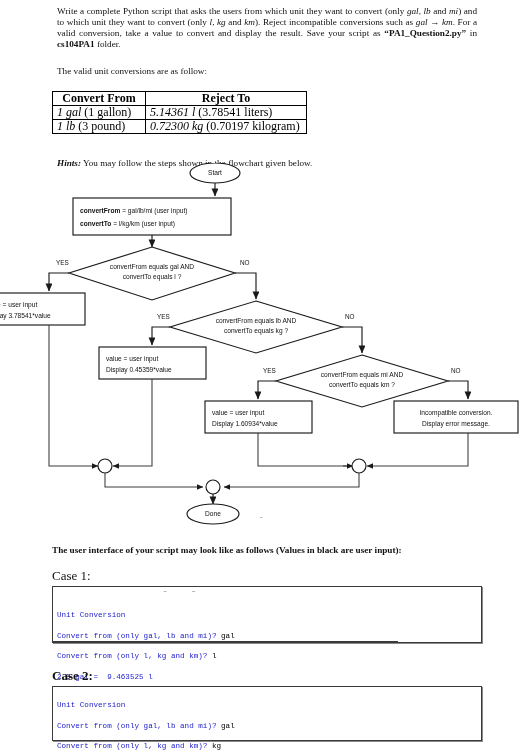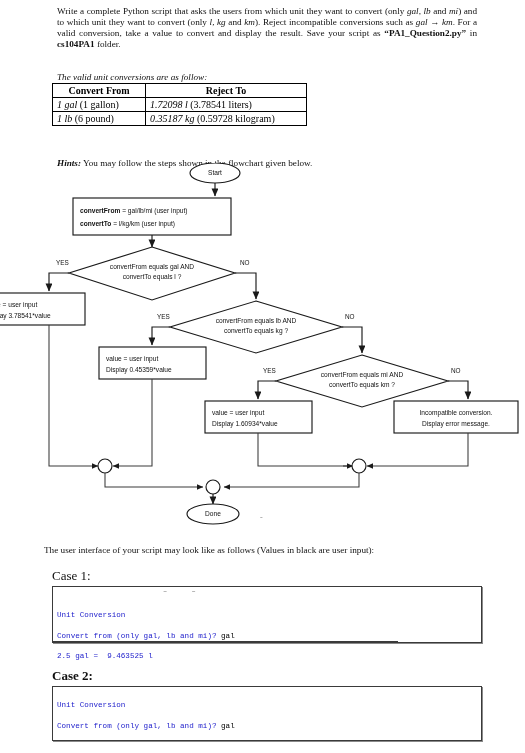--- a/index.html
+++ b/index.html
@@ -16,33 +16,33 @@
   
   .prose{
     position:absolute;
     font-family:"Liberation Serif", serif;
     font-size:9.2px;
     line-height:11.1px;
     text-align:justify;
     color:#111;
   }
   .intro{left:57px;top:6px;width:420px;}
-  .valid-line{left:57px;top:72px;width:420px;font-style:italic;}
+  .valid-line{left:57px;top:66px;width:420px;}
   .hints-line{left:57px;top:158px;width:420px;}
-  .ui-line{left:44px;top:545px;width:440px;}
+  .ui-line{left:52px;top:545px;width:440px;font-weight:bold;}
   .case-label{left:52px;font-size:13px;}
   b,.b{font-weight:bold;}
   i,.i{font-style:italic;}
 
   
   .conv-table{
-    position:absolute;left:52px;top:83px;
+    position:absolute;left:52px;top:91px;
     border-collapse:collapse;
     font-family:"Liberation Serif", serif;
-    font-size:10px;
+    font-size:12px;
   }
   .conv-table td,.conv-table th{
     border:1px solid #000;
     padding:1px 4px;
     line-height:11px;
     white-space:nowrap;
   }
   .conv-table th{font-weight:bold;text-align:center;}
   .conv-table td.c1{width:84px;}
   .conv-table td.c2{width:152px;}
@@ -95,25 +95,25 @@
   <table class="conv-table">
     <thead>
       <tr>
         <th class="c1">Convert From</th>
         <th class="c2">Reject To</th>
       </tr>
     </thead>
     <tbody>
       <tr>
         <td class="c1"><i>1 gal</i><span> (1 gallon)</span></td>
-        <td class="c2"><i>1.72098 l</i><span> (3.78541 liters)</span></td>
+        <td class="c2"><i>5.14361 l</i><span> (3.78541 liters)</span></td>
       </tr>
       <tr>
-        <td class="c1"><i>1 lb</i><span> (6 pound)</span></td>
-        <td class="c2"><i>0.35187 kg</i><span> (0.59728 kilogram)</span></td>
+        <td class="c1"><i>1 lb</i><span> (3 pound)</span></td>
+        <td class="c2"><i>0.72300 kg</i><span> (0.70197 kilogram)</span></td>
       </tr>
     </tbody>
   </table>
 
   <div class="prose hints-line">
     <b><i>Hints:</i></b><span> You may follow the steps shown in the flowchart given below.</span>
   </div>
 
   <div class="flow">
   <svg width="525" height="370" viewBox="0 0 525 370" xmlns="http://www.w3.org/2000/svg">
@@ -213,24 +213,26 @@
 
   <div class="tick">⁻</div>
 
   <div class="prose ui-line">The user interface of your script may look like as follows (Values in black are user input):</div>
 
   <div class="prose case-label case1-label">Case 1:</div>
   <div class="term" id="case1-term">
     <div class="top-marks">– –</div>
 <div><span>Unit Conversion</span></div>
 <div><span>Convert from (only gal, lb and mi)? </span><span class="ui">gal</span></div>
+<div><span>Convert from (only l, kg and km)? </span><span class="ui">l</span></div>
 <div><span>2.5 gal =  9.463525 l</span></div>
     <div class="inner-rule"></div>
   </div>
 
   <div class="prose case-label case2-label">Case 2:</div>
   <div class="term" id="case2-term">
 <div><span>Unit Conversion</span></div>
 <div><span>Convert from (only gal, lb and mi)? </span><span class="ui">gal</span></div>
+<div><span>Convert from (only l, kg and km)? </span><span class="ui">kg</span></div>
 
   </div>
 
 </div>
 
 </body></html>

